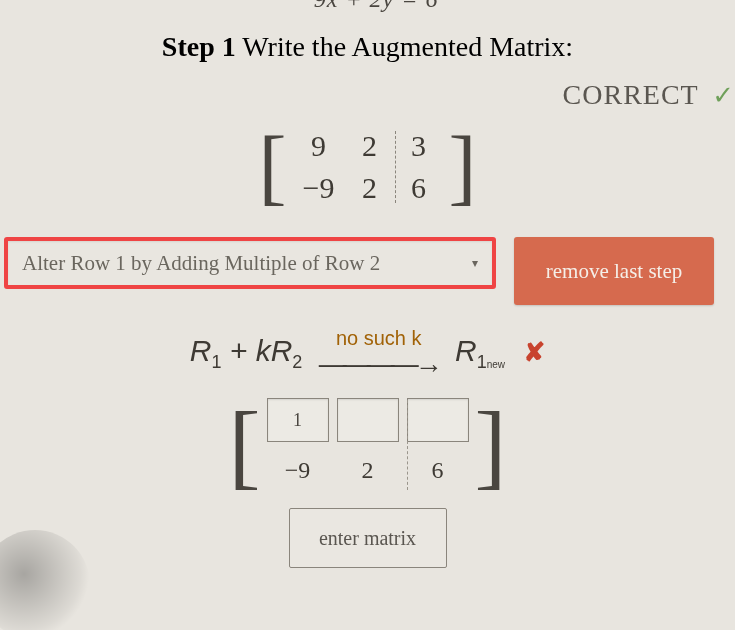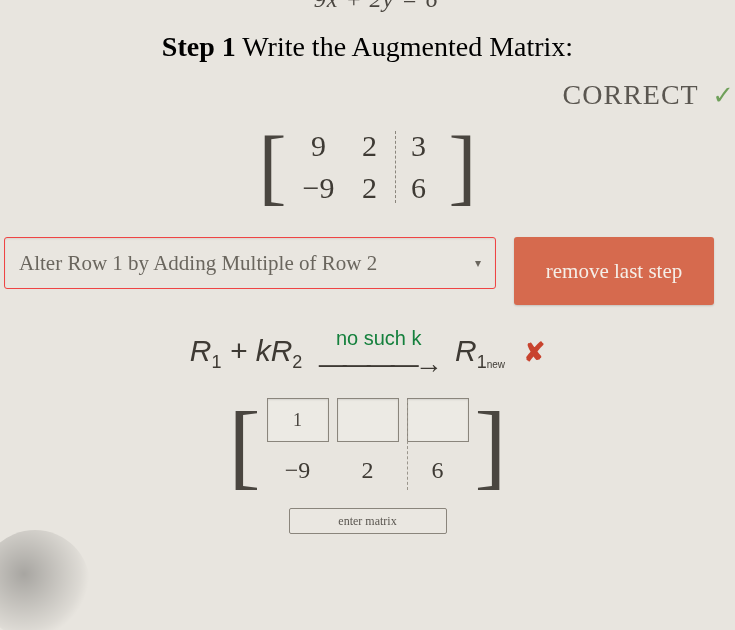--- a/index.html
+++ b/index.html
@@ -75,21 +75,21 @@
     display: flex;
     align-items: stretch;
     margin-top: 28px;
     position: relative;
   }
   .dropdown {
     flex: 0 0 492px;
     height: 52px;
     margin-left: 4px;
     background: #e9e6e0;
-    border: 1px solid #ef4444;
+    border: 4px solid #ef4444;
     border-radius: 3px;
     display: flex;
     align-items: center;
     padding: 0 14px;
     font-size: 21px;
     color: #6a665e;
     box-shadow: inset 0 1px 2px rgba(0,0,0,0.08);
     position: relative;
   }
   .dropdown .chev {
@@ -123,21 +123,21 @@
   .formula .k { font-style: italic; }
   .arrowwrap {
     display: inline-block;
     position: relative;
     margin: 0 8px;
     vertical-align: middle;
   }
   .arrowlabel {
     font-size: 20px;
     font-style: normal;
-    color: #15803d;
+    color: #a16207;
     display: block;
     text-align: center;
     margin-bottom: -4px;
   }
   .arrow {
     font-size: 28px;
     letter-spacing: -4px;
     font-style: normal;
   }
   .xmark {
@@ -190,25 +190,25 @@
   }
   .bracket2 {
     font-size: 96px;
     line-height: 80px;
     color: #4a4640;
     font-family: 'Times New Roman', serif;
   }
   .enter-btn {
     margin: 16px auto 0;
     width: 158px;
-    height: 26px;
+    height: 60px;
     border: 1.5px solid #8a857c;
     background: #eae7e1;
     color: #5a5650;
-    font-size: 12px;
+    font-size: 20px;
     display: flex;
     align-items: center;
     justify-content: center;
     border-radius: 2px;
   }
   .shadowblob {
     position: absolute;
     left: -20px;
     bottom: -10px;
     width: 110px;

